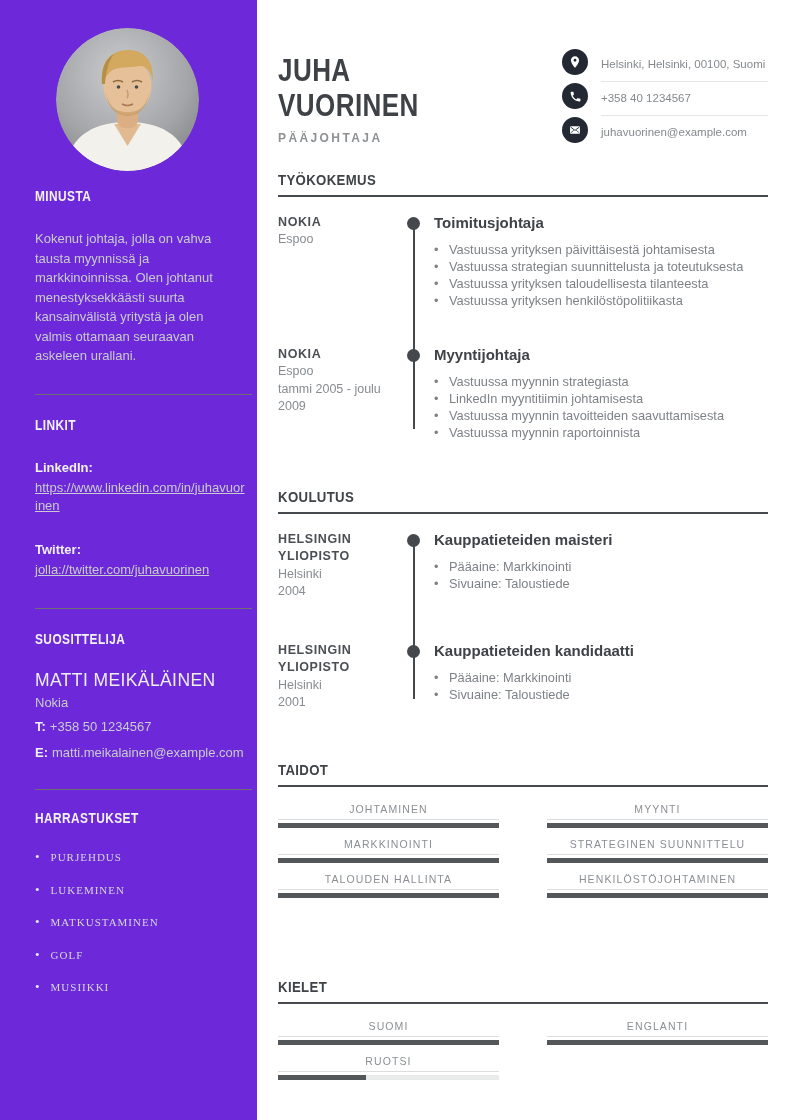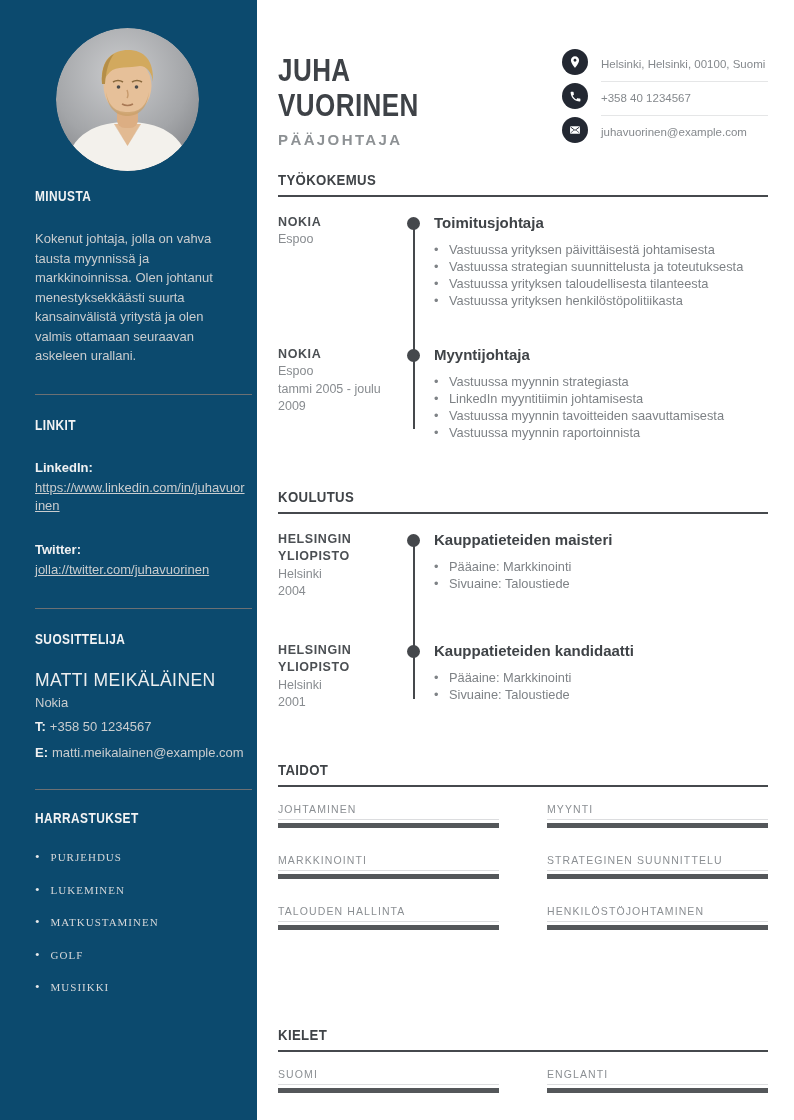--- a/index.html
+++ b/index.html
@@ -5,21 +5,21 @@
   * { margin:0; padding:0; box-sizing:border-box; }
   html,body { background:#888; }
   .page {
     width:794px; height:1120px; margin:0 auto; background:#ffffff;
     display:flex; overflow:hidden; position:relative;
     font-family:"Liberation Sans", sans-serif;
   }
   
   .sidebar {
     width:257px; min-width:257px; height:100%;
-    background:#0c4a6e; color:#ccced1;
+    background:#6d28d9; color:#ccced1;
     padding:0 5px 0 35px;
   }
   .photo-wrap { width:143px; height:143px; margin:28px 0 0 21px; border-radius:50%; overflow:hidden; }
   .photo-wrap svg { display:block; }
   .side-h {
     color:#f2f3f4; font-size:14px; font-weight:bold; letter-spacing:.5px;
     display:inline-block; transform:scaleX(.85); transform-origin:left center;
     white-space:nowrap;
   }
   .side-section { margin-top:0; }
@@ -48,21 +48,21 @@
   }
   .hob-list li::before { content:"•"; color:#e8eaeb; font-size:13px; margin-right:10px; }
   
   .main { flex:1; padding:48px 26px 0 21px; }
   .header-row { display:flex; justify-content:space-between; }
   .name-block { padding-top:6px; }
   .name-line {
     font-size:31px; font-weight:bold; color:#3e4247; letter-spacing:.5px; line-height:1.12;
     display:block; transform:scaleX(.84); transform-origin:left top; white-space:nowrap;
   }
-  .job-title { margin-top:8px; font-size:15px; font-weight:bold; letter-spacing:2.4px; color:#8d9194; }
+  .job-title { margin-top:8px; font-size:12px; font-weight:bold; letter-spacing:2.4px; color:#8d9194; }
   .contact-block { width:206px; }
   .contact-row { display:flex; align-items:flex-start; }
   .c-icon {
     width:26px; height:26px; min-width:26px; border-radius:50%; background:#232832;
     display:flex; align-items:center; justify-content:center; margin-top:1px;
   }
   .c-icon svg { display:block; }
   .c-text-wrap { flex:1; margin-left:13px; padding:6px 0 9px 0; border-bottom:1px solid #e5e6e7; }
   .contact-row:last-child .c-text-wrap { border-bottom:none; }
   .c-text { font-size:11.5px; color:#85898d; }
@@ -88,21 +88,21 @@
   .e-title { font-size:15px; font-weight:bold; color:#3f4347; line-height:1.2; }
   .e-bullets { list-style:none; margin-top:9px; }
   .e-bullets li { font-size:12.8px; color:#7e8286; line-height:1.33; padding-left:15px; position:relative; }
   .e-bullets li::before { content:"•"; position:absolute; left:0; top:0; color:#7e8286; }
   .sec-edu { margin-top:47px; }
   .sec-edu .entry { margin-bottom:42px; }
   
   .sec-skills { margin-top:50px; }
   .sec-lang { margin-top:70px; }
   .bar-grid { display:grid; grid-template-columns:1fr 1fr; column-gap:48px; margin-top:16px; }
-  .bar-item { margin-bottom:26px; }
+  .bar-item { margin-bottom:10px;text-align:center; }
   .bar-label { font-size:10.5px; letter-spacing:1.1px; color:#8b8f93; }
   .bar-line { border:none; border-top:1px solid #dcdddf; margin-top:4px; }
   .bar-track { height:5px; background:#e9eaea; margin-top:3px; }
   .bar-fill { height:5px; background:#54575a; }
 </style>
 </head>
 <body>
 
 <div class="page">
 

